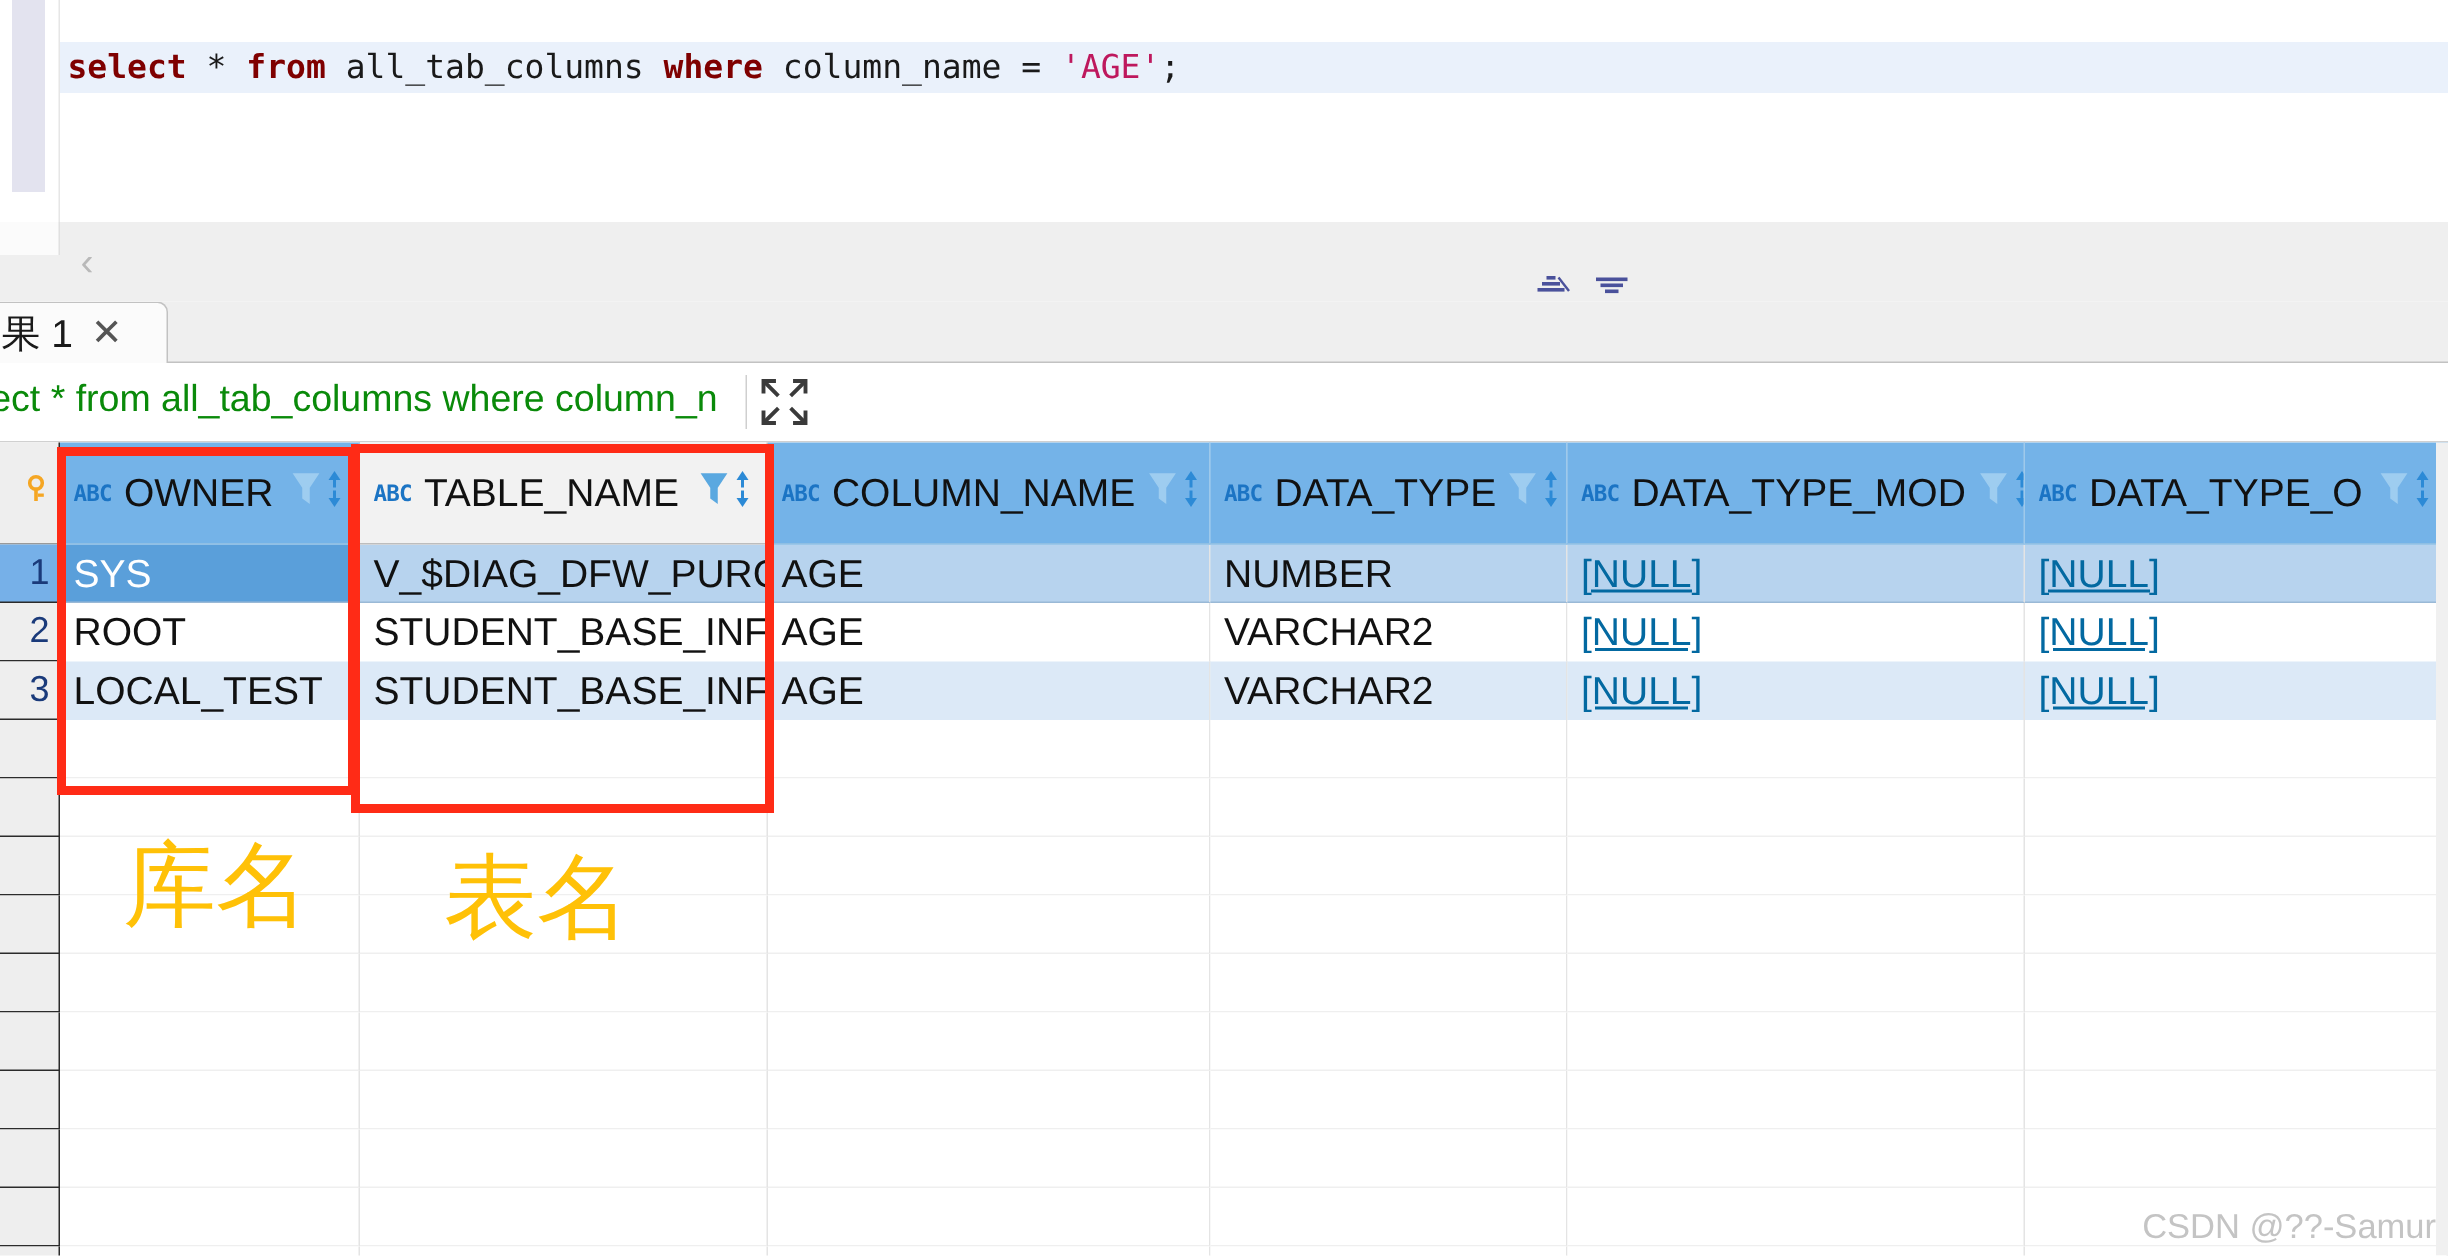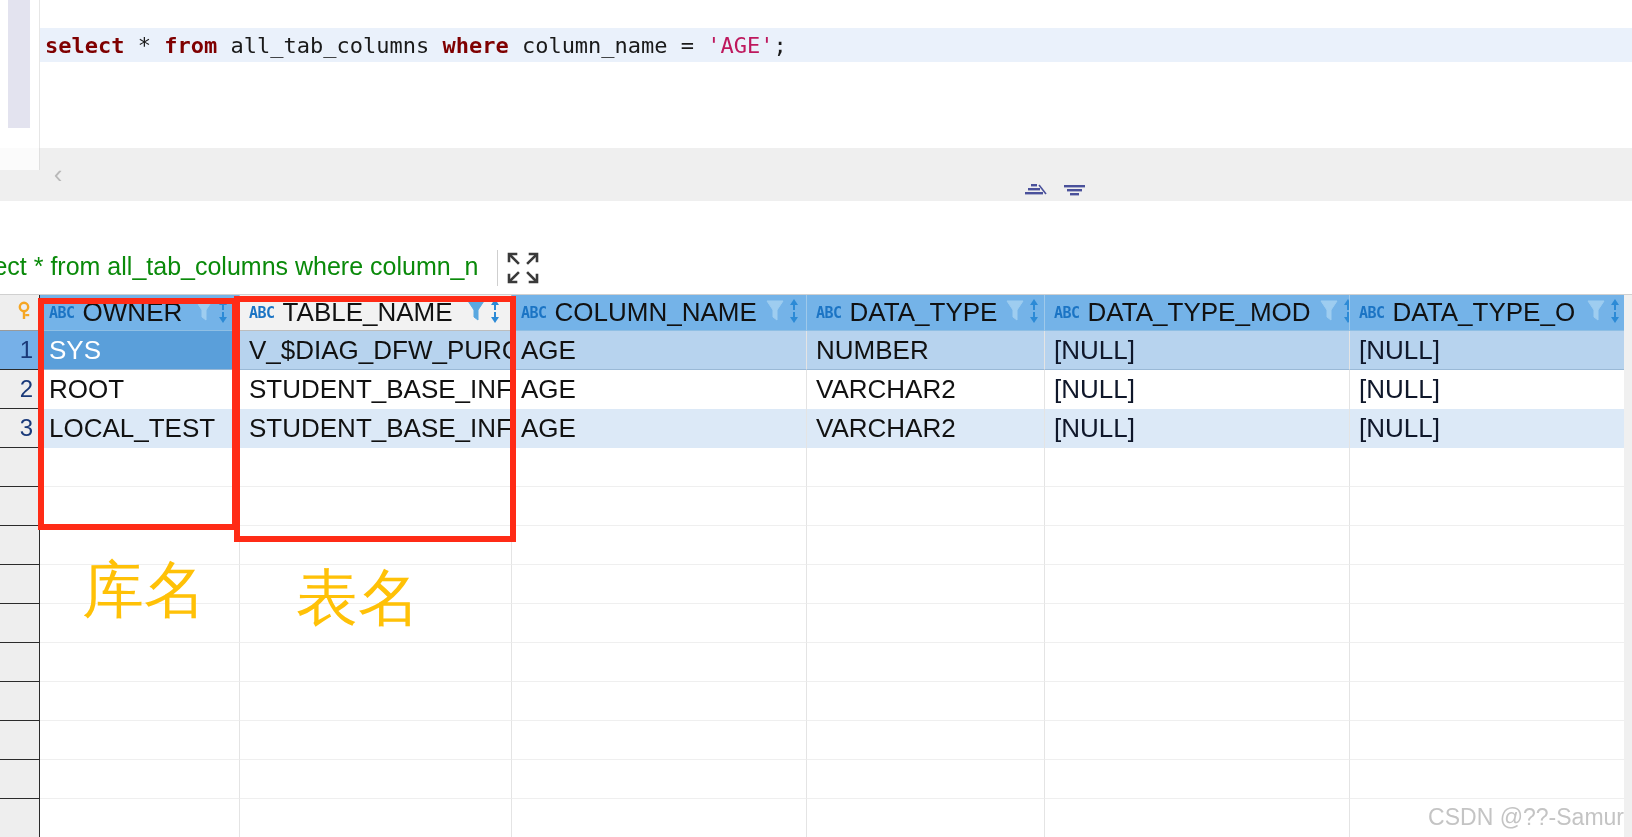--- a/index.html
+++ b/index.html
@@ -102,21 +102,21 @@
   .gutter-cell {
     width: 40px; flex: 0 0 40px; background: #eeeeee;
     border-right: 1px solid #2b2b2b; border-bottom: 1px solid #2b2b2b;
     font-size: 24px; color: #1a3a7a; display: flex; align-items: center;
     justify-content: flex-end; padding-right: 6px; overflow: hidden;
   }
   .gutter-cell.sel { background: #76b0e8; border-bottom-color:#2b2b2b; }
   .gutter-cell.empty { color: transparent; }
 
   
-  .hrow { height: 36px; }
+  .hrow { height: 68px; }
   .hgutter {
     width: 40px; flex: 0 0 40px; background: #eeeeee;
     border-right: 1px solid #2b2b2b; border-bottom: 1px solid #9a9a9a;
     display: flex; align-items: center; justify-content: flex-end; padding-right: 4px;
   }
   .hcell {
     background: #74b3e8;
     border-right: 1px solid #9fc9ea;
     display: flex; align-items: center; gap: 8px;
     padding: 0 9px; overflow: hidden; position: relative;
@@ -136,21 +136,21 @@
   .dcell {
     border-right: 1px solid #e4e4e4;
     display: flex; align-items: center;
     padding: 0 9px; overflow: hidden; white-space: nowrap;
     font-size: 26px; color: #111;
   }
   .r-odd  .dcell { background: #ffffff; }
   .r-even .dcell { background: #dce9f7; }
   .r-sel  .dcell { background: #b7d3ee; }
   .r-sel  .dcell.active { background: #5a9fda; color: #ffffff; }
-  .dcell.null { color: #0f172a; }
+  .dcell.null { color: #0369a1; text-decoration: underline; }
   .grid-row.r-sel { outline: none; }
   .r-sel .dcell { border-bottom: 1px solid #9ab9d6; }
   .empty-row .dcell { background: #ffffff; border-bottom: 1px solid #efefef; }
 
   
   .right-edge {
     position: absolute; left: 1624px; top: 295px; width: 8px; height: 542px;
     background: #f0f0f0;
   }
 
@@ -200,20 +200,27 @@
     </span>
     <span class="mini-icon">
       <svg width="26" height="18" viewBox="0 0 26 18">
         <rect x="2" y="3" width="21" height="2.4" fill="#4a519b"></rect>
         <rect x="5" y="7" width="15" height="2.4" fill="#4a519b"></rect>
         <rect x="8" y="11" width="9" height="2.4" fill="#4a519b"></rect>
       </svg>
     </span>
   </div>
 
+  <div class="tabbar">
+    <div class="tab">
+      <span class="tab-label">果 1</span>
+      <span class="tab-close">✕</span>
+    </div>
+    <div class="tabbar-underline"></div>
+  </div>
 
   <div class="filterbar">
     <span class="filter-sql">elect * from all_tab_columns where column_n</span>
     <span class="filter-sep"></span>
   </div>
   <span class="maximize-icon">
     <svg width="36" height="36" viewBox="0 0 36 36">
       <g stroke="#3a3a3a" stroke-width="2.6" fill="none" stroke-linecap="square">
         <path d="M4 11 L4 4 L11 4"></path>
           <path d="M25 4 L32 4 L32 11"></path>

